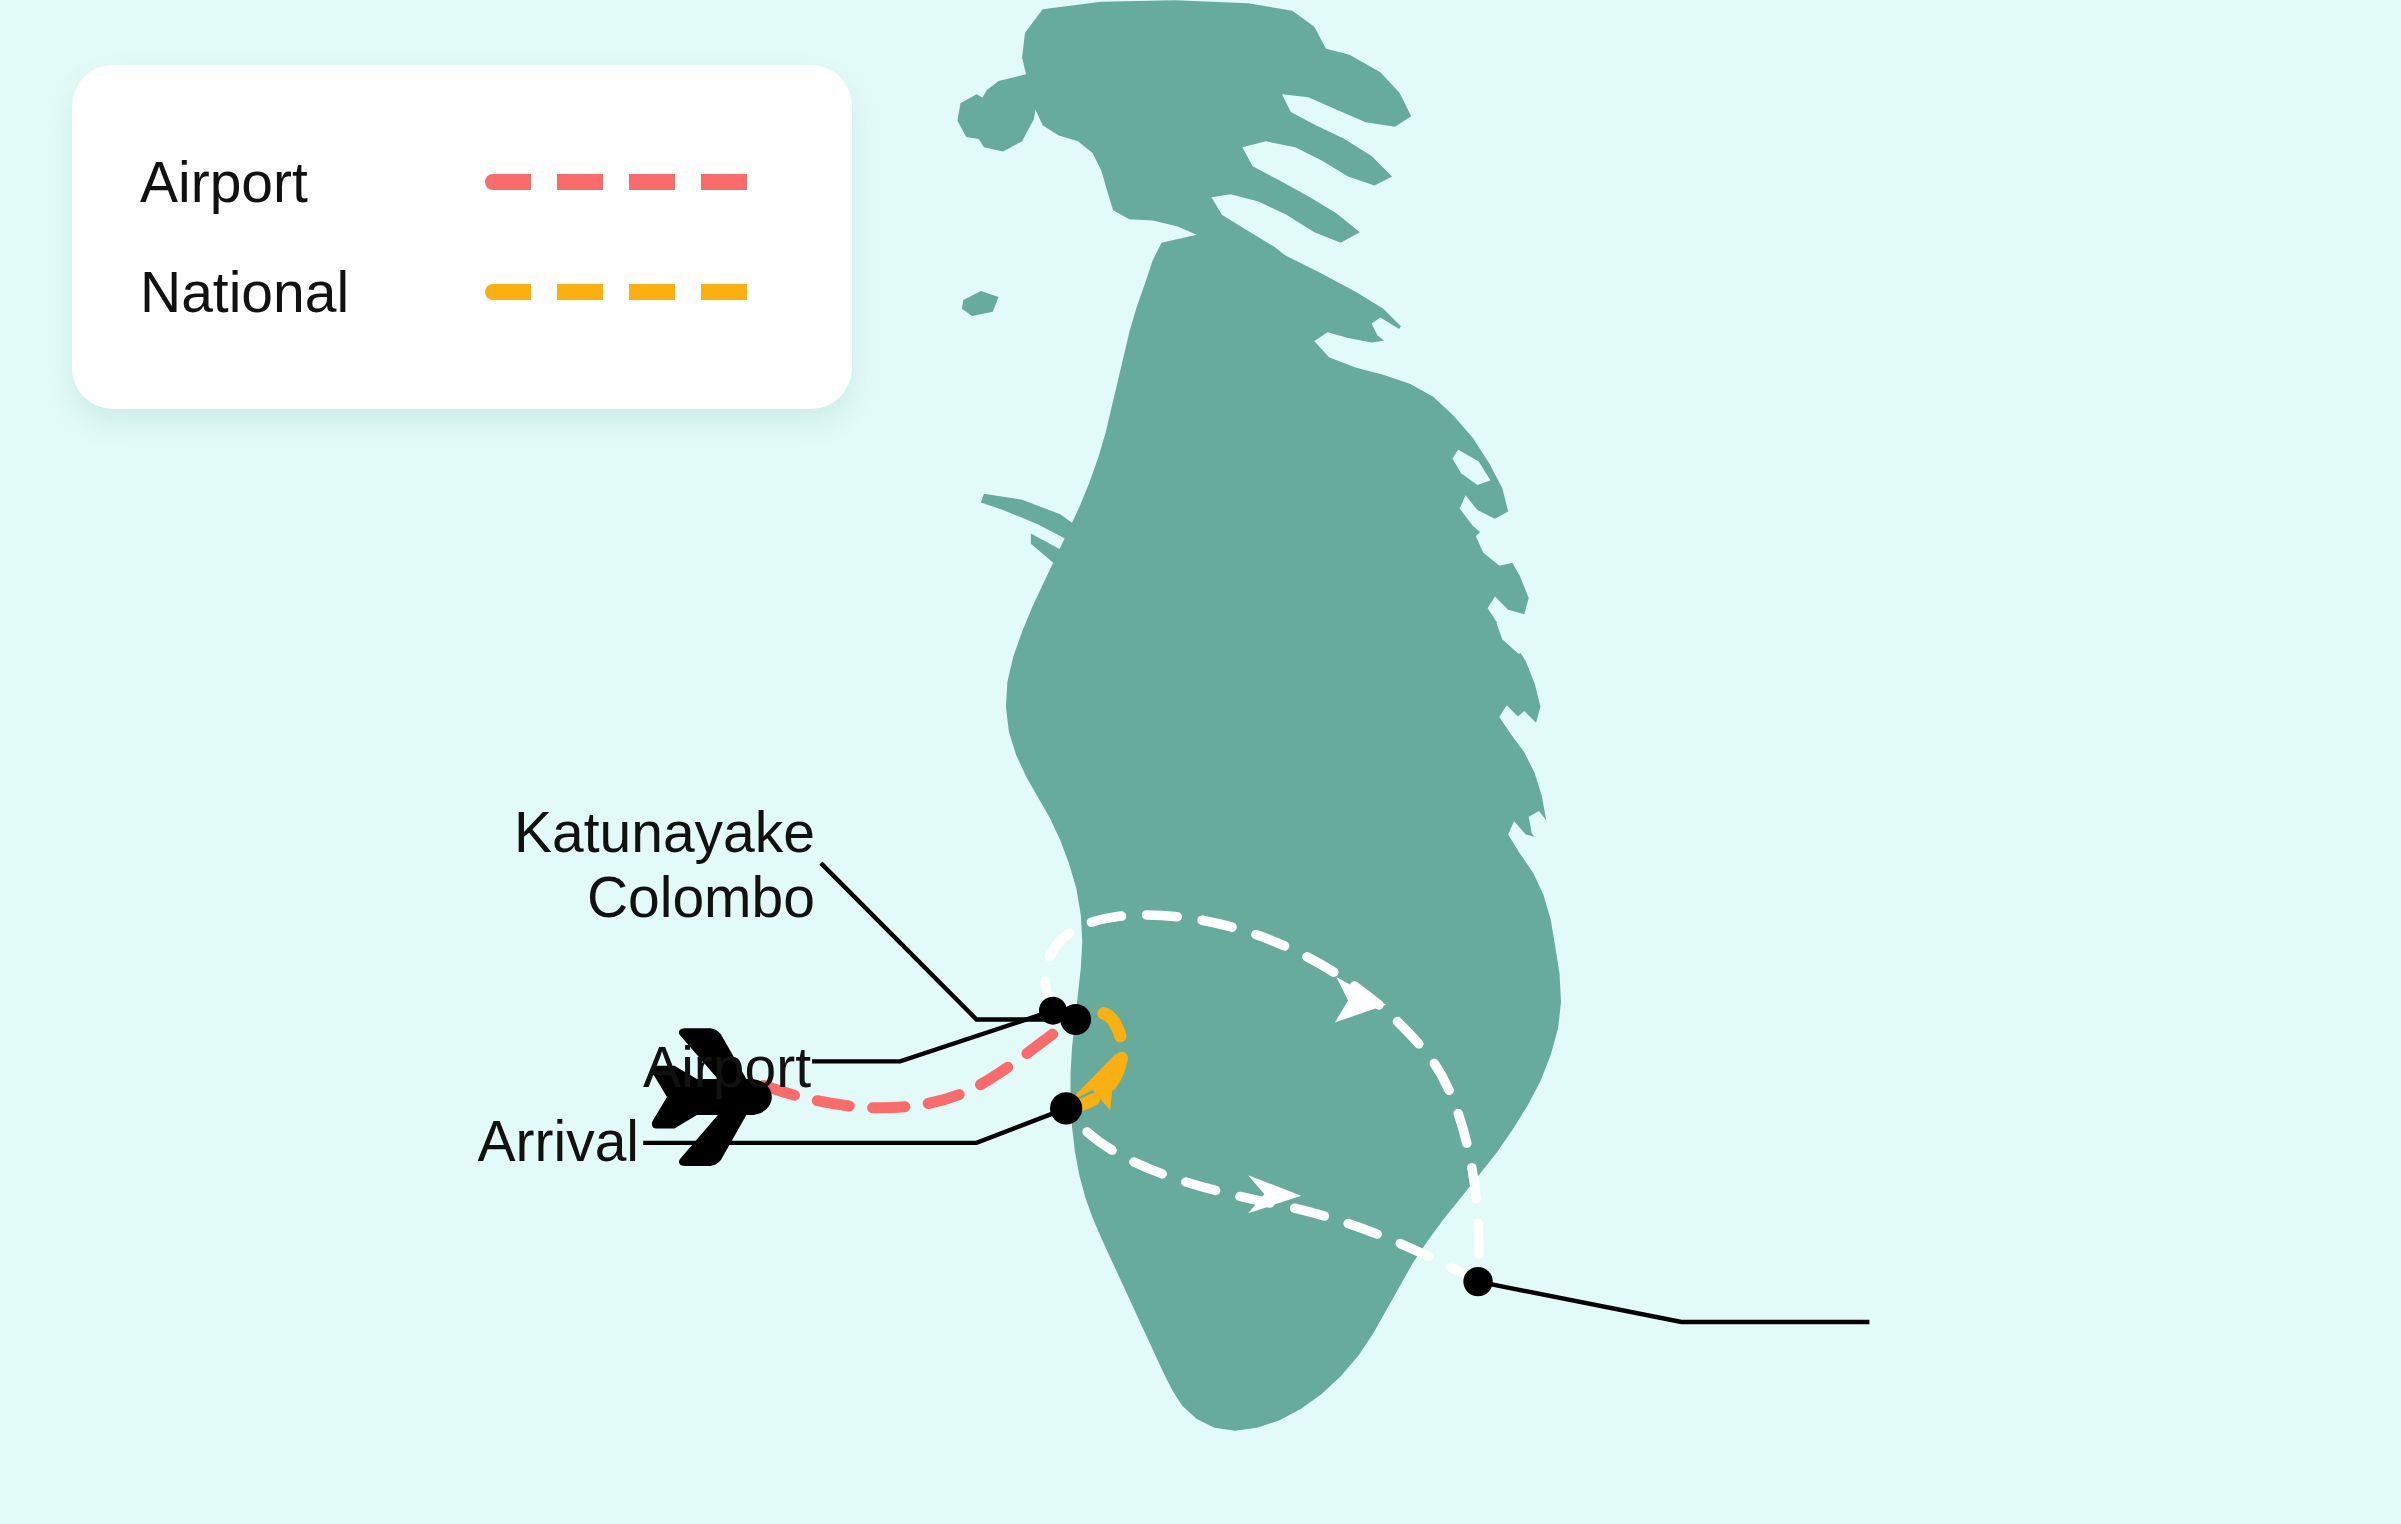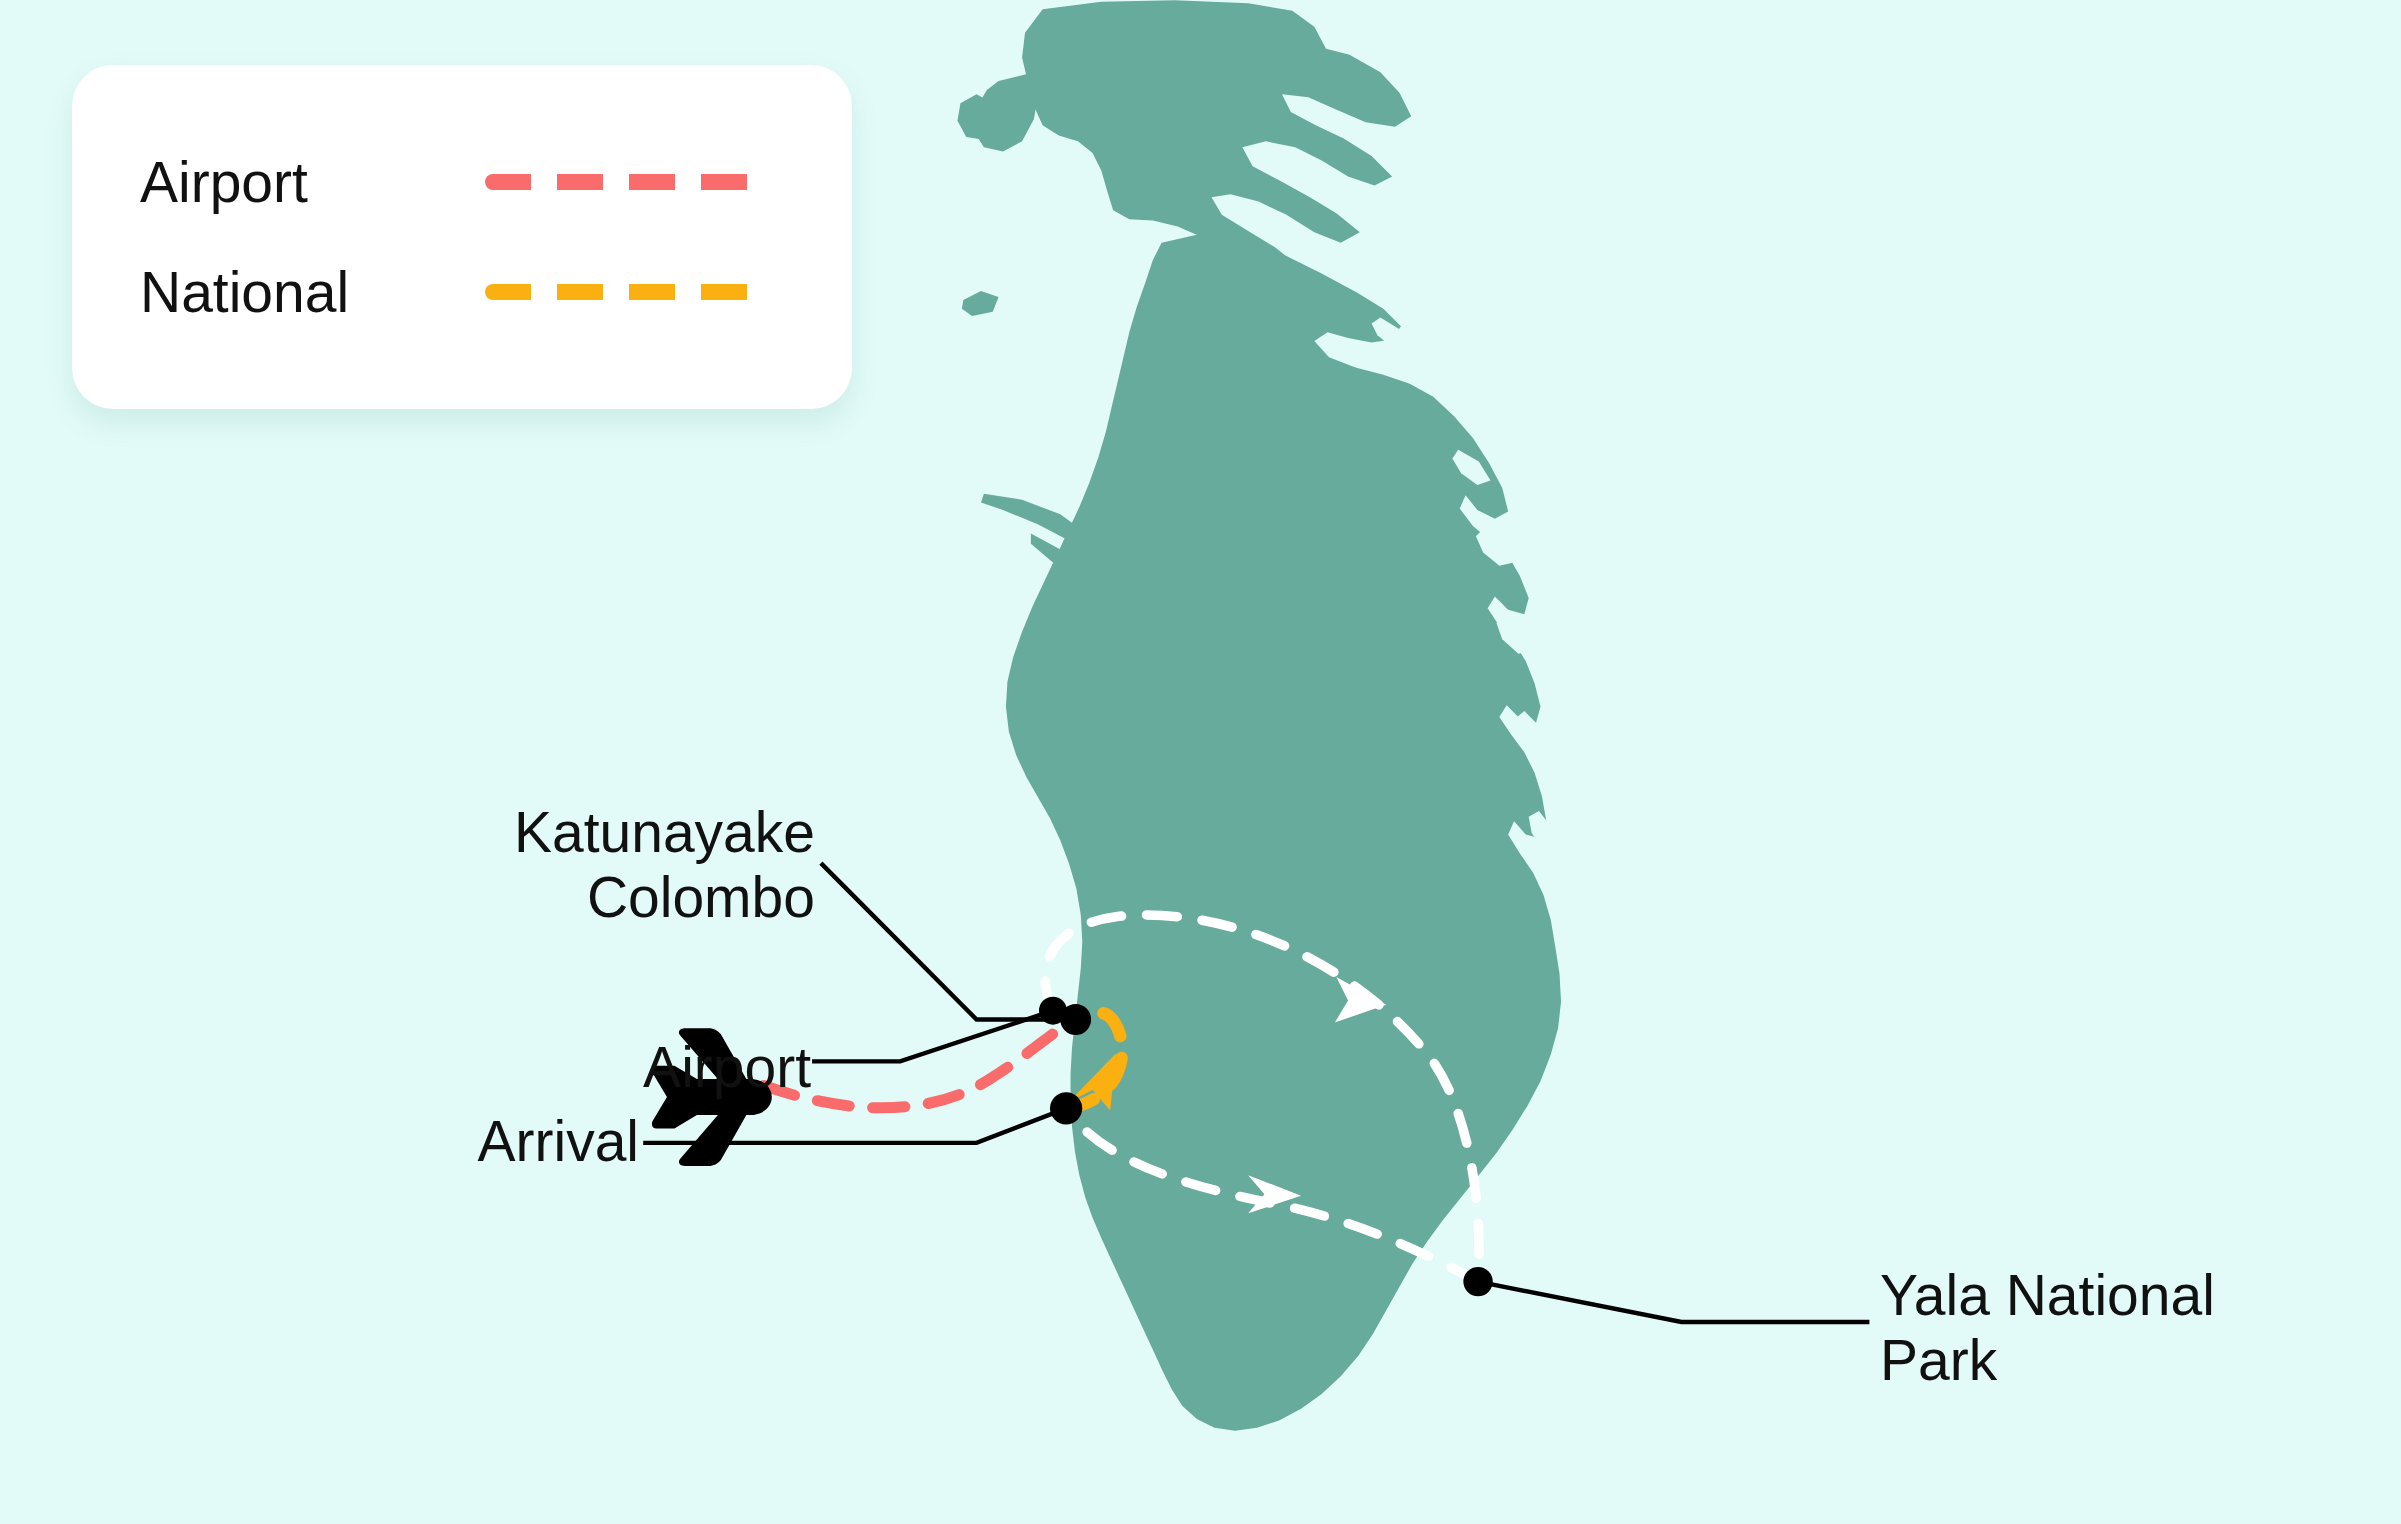--- a/index.html
+++ b/index.html
@@ -175,17 +175,15 @@
       <span class="legend-dash dash-departure">
           <i></i>
         </span>
     </div>
   </div>
 
   <div class="place-label" id="lbl-negombo">Airport</div>
   <div class="place-label" id="lbl-katunayake">Katunayake
 Colombo</div>
   <div class="place-label" id="lbl-colombo">Arrival</div>
-  <div class="place-label" id="lbl-yala">Yala National
-Park</div>
 
 </div>
 
 
 </body></html>

